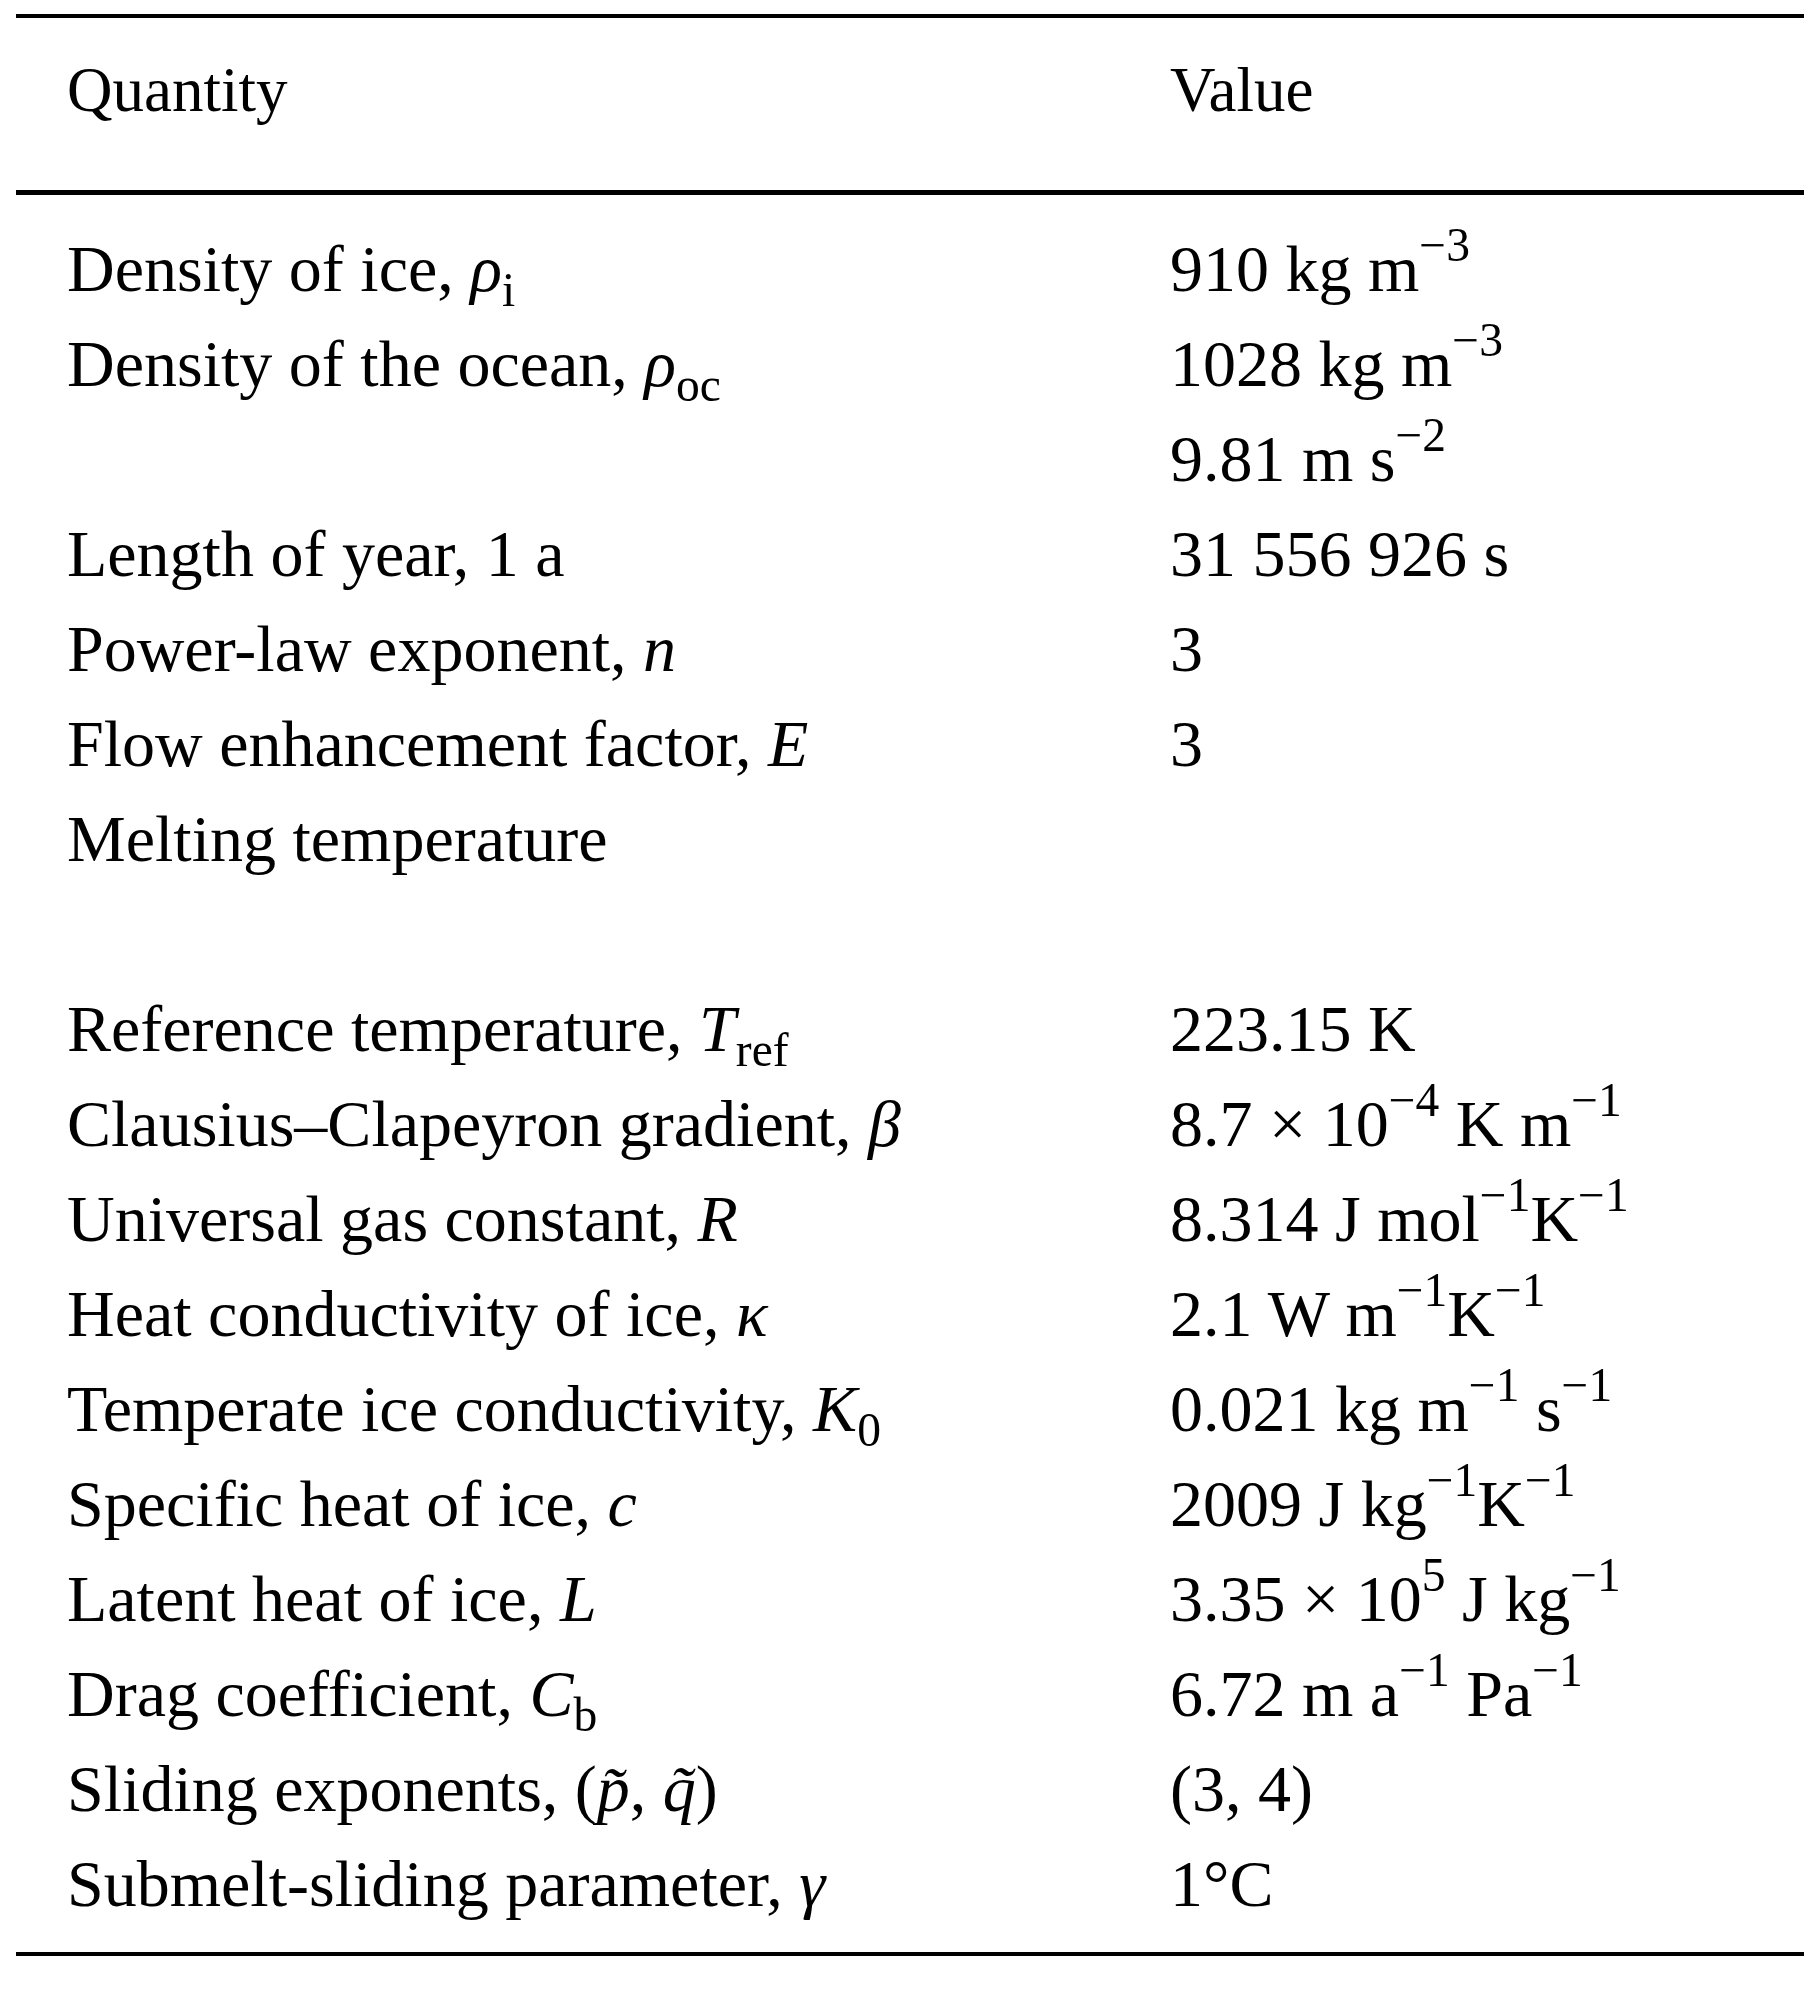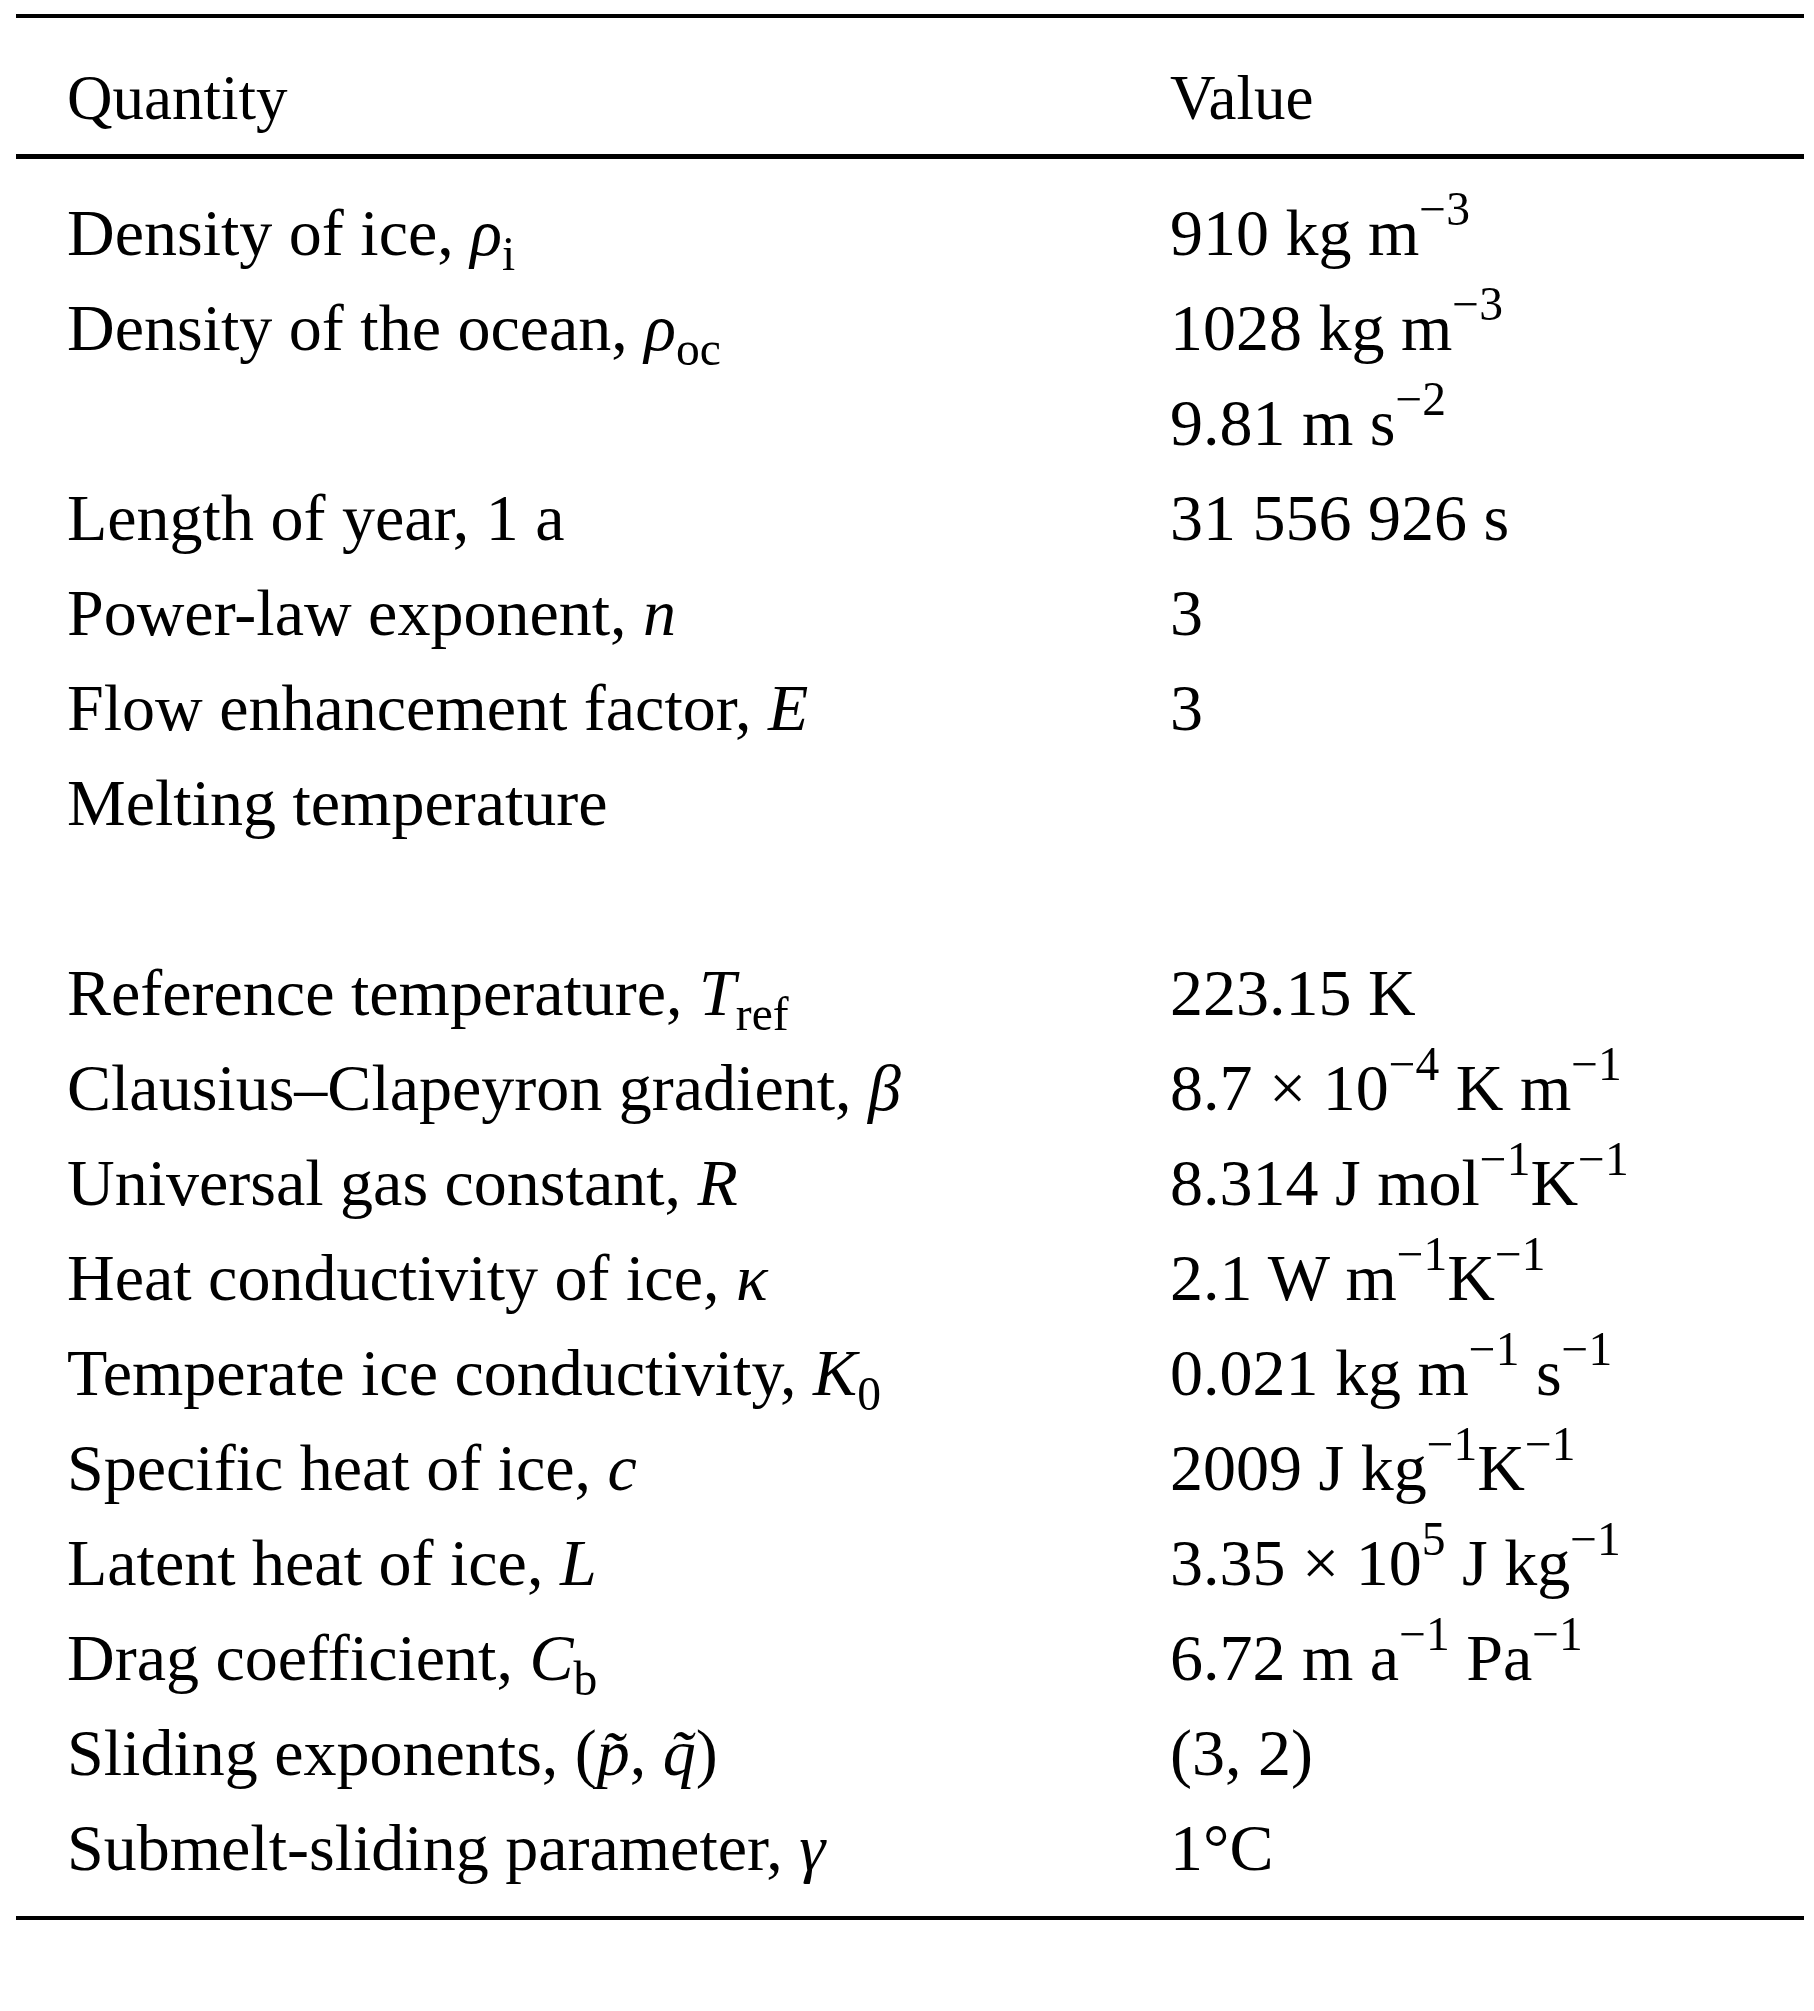--- a/index.html
+++ b/index.html
@@ -17,22 +17,21 @@
     top: 14px;
     width: 1788px;
   }
   .rule-thick {
     height: 4.4px;
     background: #000000;
     width: 100%;
   }
   .header-row {
     position: relative;
-    height: 128px;
-    margin-top: 8px;
+    height: 172px;
   }
   .header-row .cell {
     position: absolute;
     top: 33px;
     font-size: 63px;
     line-height: 79px;
   }
   .col-q { left: 51px; }
   .col-v { left: 1154px; }
   .body {
@@ -152,21 +151,21 @@
       <div class="row">
         <div class="cell col-q">
           <div>Drag coefficient, <span class="math">C</span><sub>b</sub></div>
         </div>
         <div class="cell col-v">6.72 m a<sup>−1</sup> Pa<sup>−1</sup></div>
       </div>
       <div class="row">
         <div class="cell col-q">
           <div>Sliding exponents, (<span class="math">p̃</span>, <span class="math">q̃</span>)</div>
         </div>
-        <div class="cell col-v">(3, 2)</div>
+        <div class="cell col-v">(3, 4)</div>
       </div>
       <div class="row">
         <div class="cell col-q">
           <div>Submelt-sliding parameter, <span class="math">γ</span></div>
         </div>
         <div class="cell col-v">1°C</div>
       </div>
     </div>
   <div class="rule-thick footer-rule"></div>
 </div>

